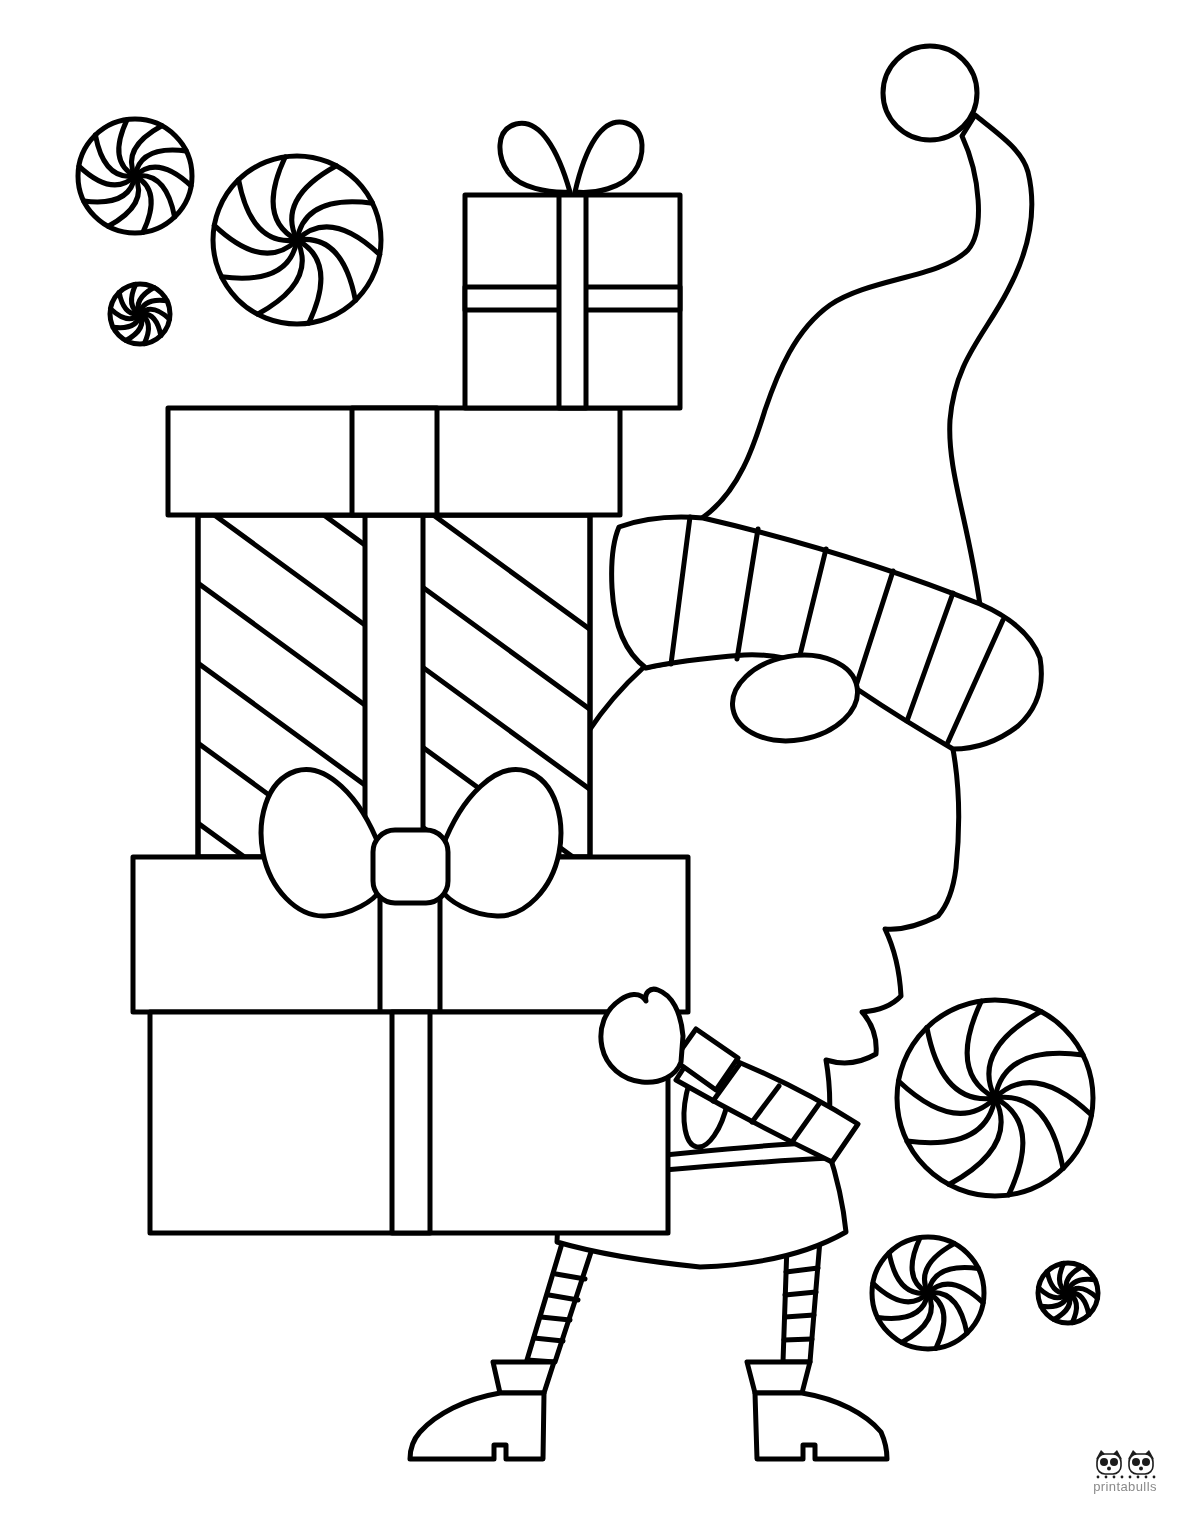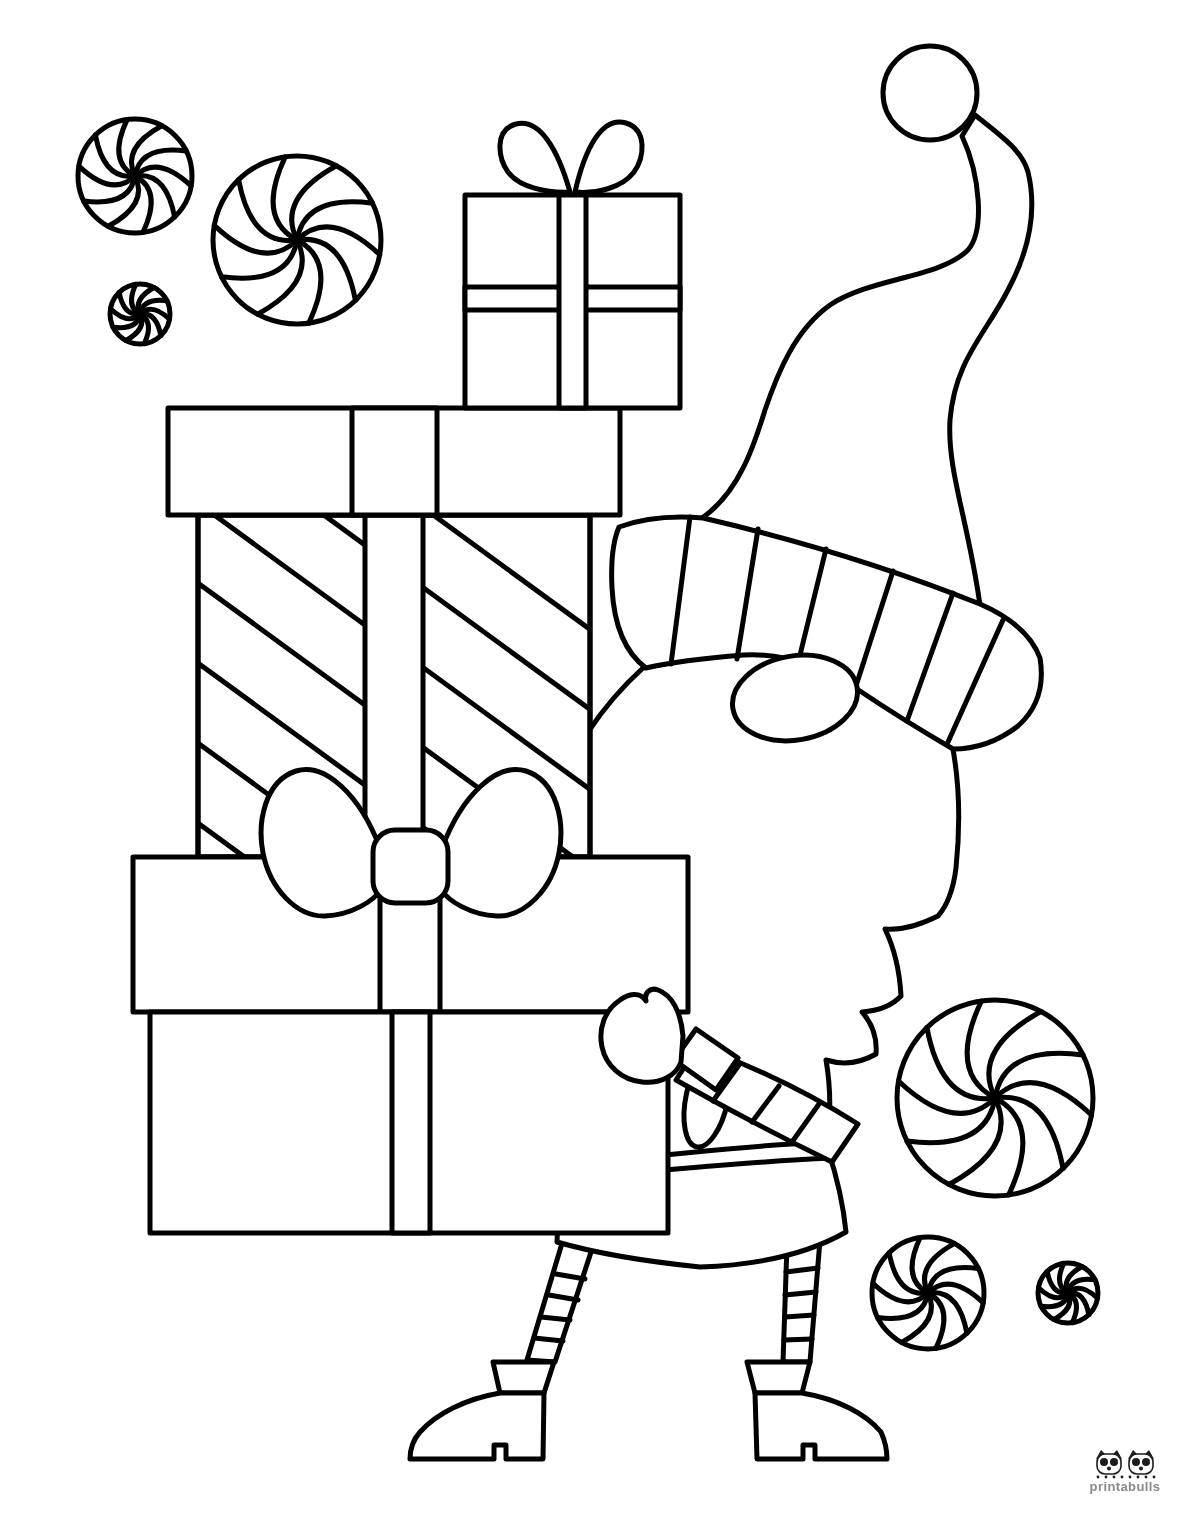--- a/index.html
+++ b/index.html
@@ -3,21 +3,20 @@
 <meta charset="utf-8">
 <style>
   html,body{margin:0;padding:0;background:#e8e8e8;}
   .page{
     position:relative;
     width:1187px;height:1536px;
     margin:0 auto;
     background:#ffffff;
     font-family:"Liberation Sans", sans-serif;
     overflow:hidden;
-    font-weight:bold;
   }
   svg{display:block;}
   .art path,.art line,.art rect,.art circle,.art ellipse,.art polygon{
     vector-effect:none;
   }
   .wm-text{
     font-family:"Liberation Sans", sans-serif;
     font-size:13px;
     letter-spacing:.4px;
   }

